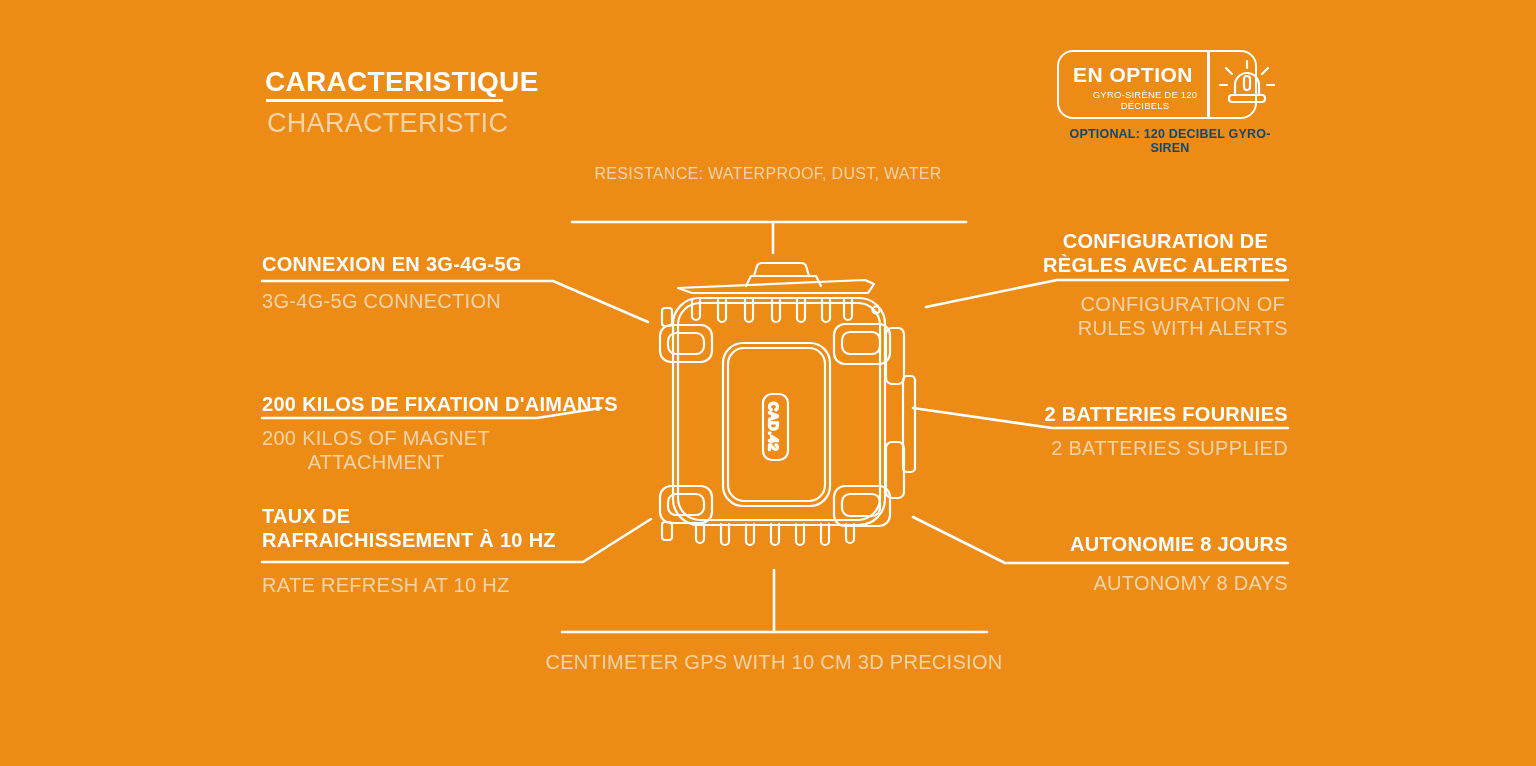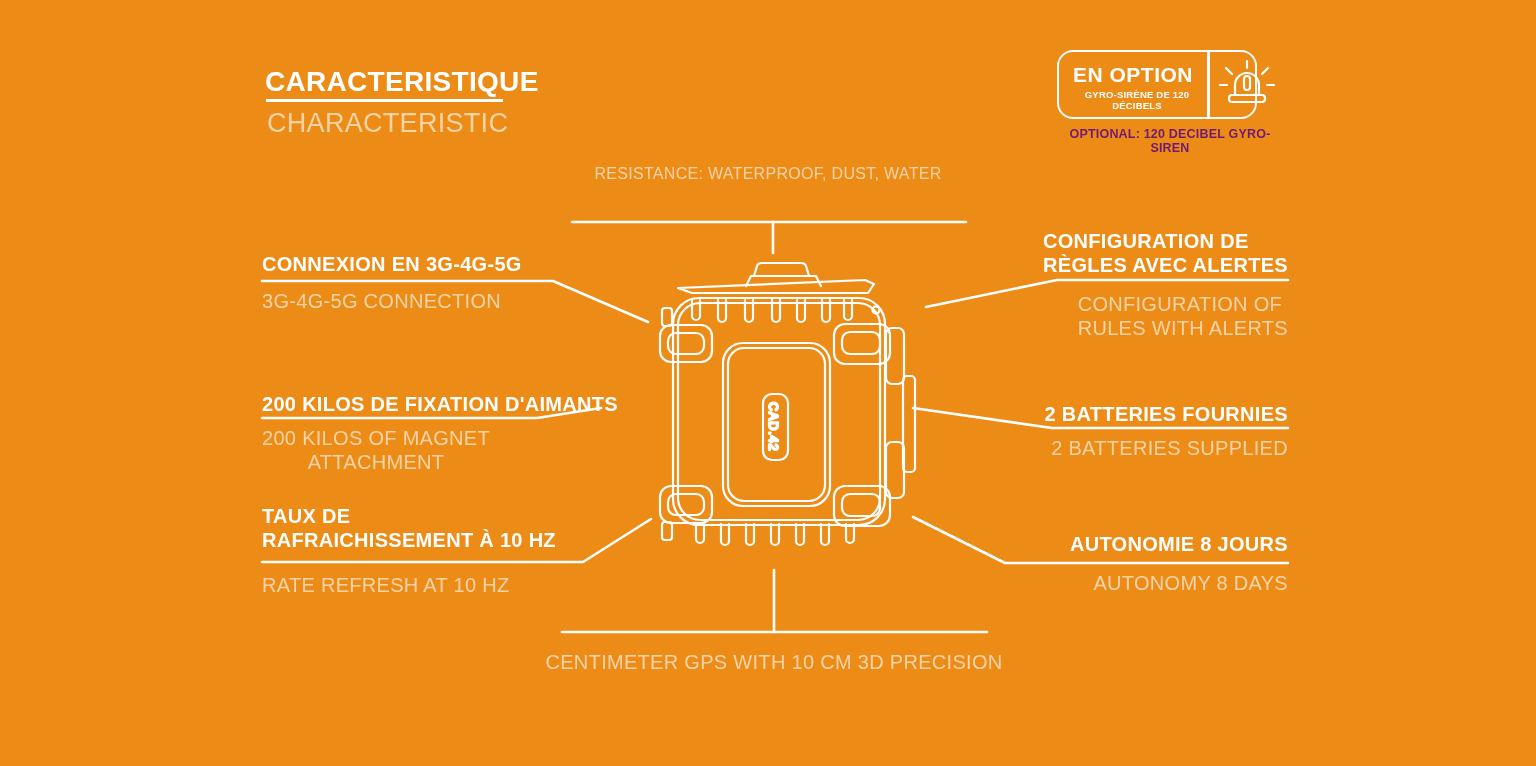--- a/index.html
+++ b/index.html
@@ -6,40 +6,40 @@
   html,body { background:#b06008; }
   #canvas {
     position:relative; width:1536px; height:766px; overflow:hidden;
     background:#ED8B17;
     font-family:"Liberation Sans", sans-serif;
   }
   .abs { position:absolute; }
   .fr { color:#FFFFFF; font-weight:700; letter-spacing:.3px; white-space:pre-line; }
   .en { color:rgba(255,255,255,.62); font-weight:400; letter-spacing:.3px; white-space:pre-line;text-align:center; }
   .sz20 { font-size:20px; line-height:24px; }
-  .right-align { text-align:left; }
+  .right-align { text-align:center; }
   .center-align { text-align:center; }
 
   
   #title-fr { left:265px; top:66px; font-size:28px; }
   #title-underline { left:266px; top:99px; width:237px; height:3px; background:#fff; }
   #title-en { left:267px; top:108px; font-size:27px; }
 
   
   #option-badge { left:1057px; top:50px; width:200px; height:69px;
     border:2.5px solid #fff; border-radius:16px; }
   #badge-divider { position:absolute; left:148px; top:0; width:2.5px; height:100%; background:#fff; }
   #badge-label { position:absolute; left:0; top:11px; width:148px; text-align:center;
     color:#fff; font-weight:700; font-size:21px; letter-spacing:.5px; }
-  #badge-sublabel { position:absolute; left:4px; top:37px; width:148px; text-align:center;
-    color:#fff; font-weight:700; font-size:9.5px; letter-spacing:.2px; }
+  #badge-sublabel { position:absolute; left:12px; top:37px; width:148px; text-align:center;
+    color:#fff; font-weight:400; font-size:9.5px; letter-spacing:.2px; }
   #badge-icon-wrap { position:absolute; left:152px; top:0; width:72px; height:100%;
     display:flex; align-items:center; justify-content:center; }
   #badge-caption { left:1057px; top:127px; width:226px; text-align:center;
-    color:#701a75; font-weight:700; font-size:12.5px; letter-spacing:.2px; }
+    color:#0c4a6e; font-weight:700; font-size:12.5px; letter-spacing:.2px; }
 
   
   #resistance-block { left:400px; top:162px; width:736px; }
   #resistance-en { font-size:16px; line-height:23px; }
   #resistance-fr { font-size:21.5px; line-height:23px; margin-top:4px; }
 
   #connexion-fr { left:262px; top:252px; }
   #connexion-en { left:262px; top:289px; }
   #magnet-fr { left:262px; top:392px; }
   #magnet-en { left:262px; top:426px; }

